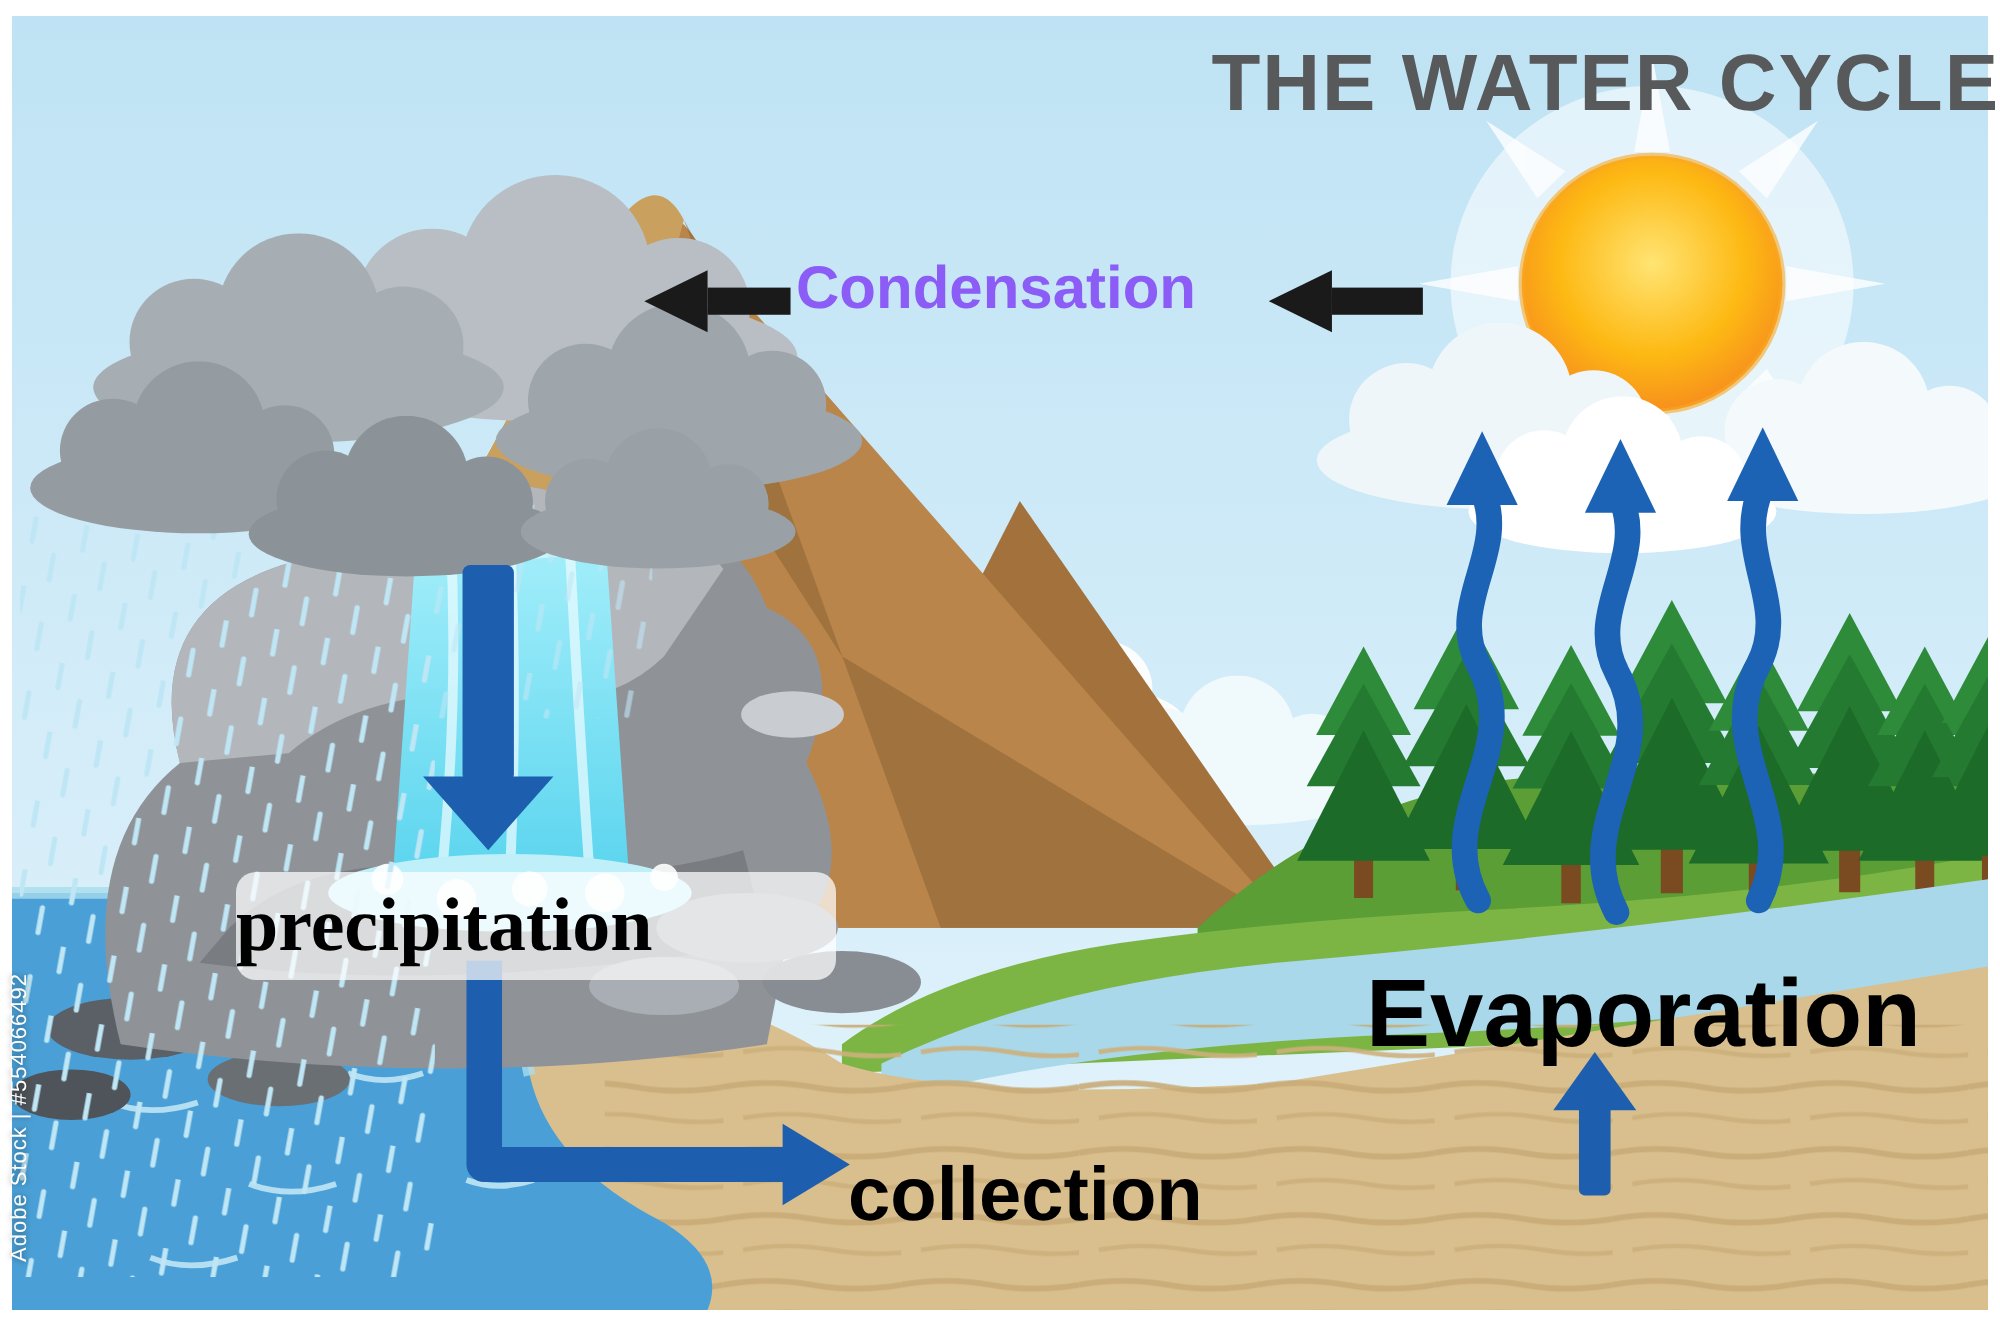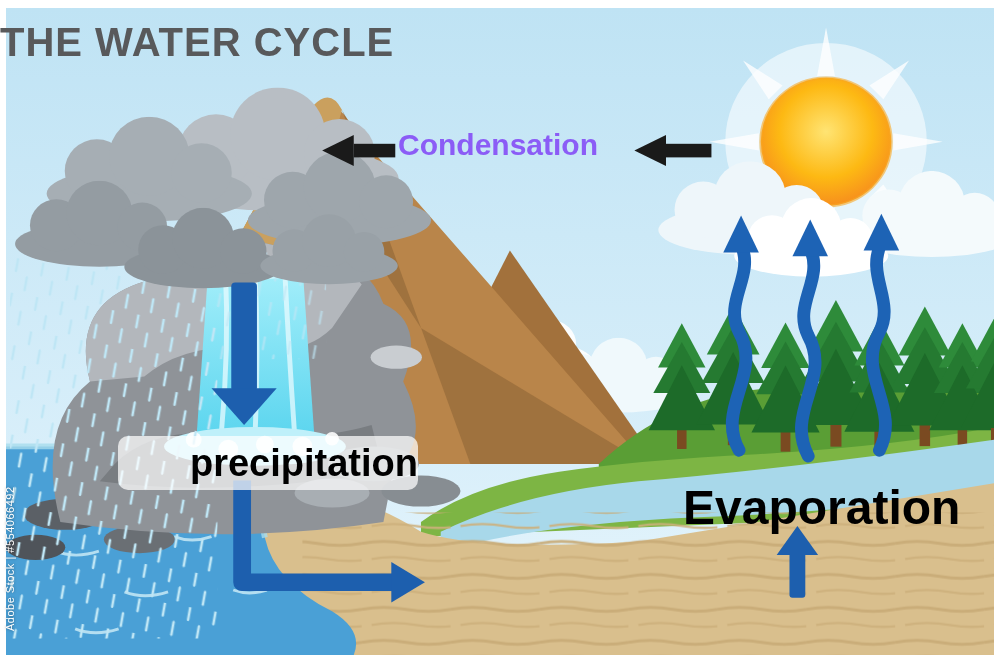--- a/index.html
+++ b/index.html
@@ -4,29 +4,29 @@
 <style>
   html,body{margin:0;padding:0;background:#ffffff;}
   .canvas{
     position:relative;width:1000px;height:667px;background:#ffffff;
     overflow:hidden;font-family:"Liberation Sans",sans-serif;
   }
   .scene{position:absolute;left:6px;top:8px;right:6px;bottom:12px;}
   .scene svg{width:100%;height:100%;display:block;}
   .overlay{position:absolute;z-index:5;color:#111;}
   .title{
-    left:0;right:0;top:20px;text-align:left;
+    left:0;right:0;top:20px;text-align:right;
     font-size:40px;font-weight:800;letter-spacing:1px;color:#58595b;
   }
   .lbl{font-weight:700;color:#1c1c1c;}
   .condensation{left:398px;top:128px;font-size:30px;color:#8b5cf6;}
   .precip-box{
     left:118px;top:436px;width:300px;height:54px;
     background:rgba(255,255,255,.72);border-radius:10px;
-    display:flex;align-items:center;justify-content:flex-end;
+    display:flex;align-items:center;justify-content:flex-start;font-family:Liberation Serif, serif;
   }
   .precip-box .lbl{font-size:38px;font-weight:600;color:#000;}
   .evaporation{left:683px;top:480px;font-size:48px;color:#000;}
   .collection{left:424px;top:577px;font-size:38px;color:#000;}
   .watermark{
     position:absolute;z-index:6;left:16px;bottom:36px;
     transform-origin:0 100%;transform:rotate(-90deg);
     white-space:nowrap;color:#ffffff;font-size:11px;letter-spacing:.5px;
     text-shadow:0 0 3px rgba(0,0,0,.45);
   }
@@ -232,15 +232,16 @@
   <div class="overlay title">THE WATER CYCLE</div>
 
   <div class="overlay lbl condensation">Condensation</div>
 
   <div class="overlay precip-box">
     <span class="lbl">precipitation</span>
   </div>
 
   <div class="overlay lbl evaporation">Evaporation</div>
 
+  <div class="overlay lbl collection">collection</div>
 
   <div class="watermark">Adobe Stock | #554066492</div>
 </div>
 
 </body></html>

